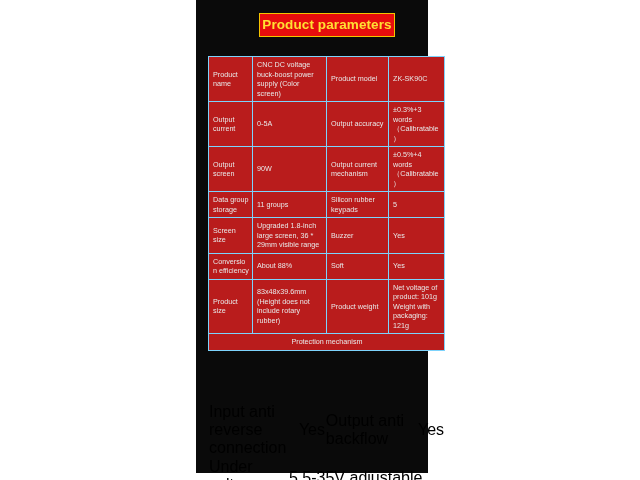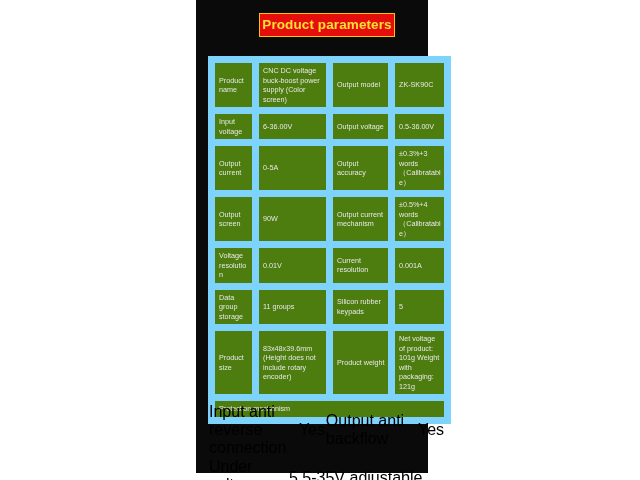--- a/index.html
+++ b/index.html
@@ -55,36 +55,37 @@
   
   #spec-table {
     position: absolute;
     left: 12px;
     top: 56px;
     width: 236px;
     border-collapse: collapse;
     table-layout: fixed;
   }
   #spec-table td {
-    border: 7px solid #7dd3fc;
+    border: 1px solid #7dd3fc;
     color: #e8e8e8;
     font-size: 7.2px;
     line-height: 1.32;
     padding: 3px 3px 3px 4px;
     vertical-align: middle;
-    background: #4d7c0f;
+    background: #b91c1c;
     word-wrap: break-word;
     overflow: hidden;
   }
   .col-a { width: 44px; }
   .col-b { width: 74px; }
   .col-c { width: 62px; }
   .col-d { width: 56px; }
 
   td.section-head {
+    text-align: center;
     font-size: 8px;
     padding: 4px 2px;
   }
   td.prot-label { width: 78px; }
   td.prot-yes   { width: 22px; }
   td.prot-label2{ width: 80px; }
   td.prot-yes2  { width: 22px; }
   td.prot-name  { width: 78px; }
   td.prot-val   { width: 158px; }
 </style>
@@ -104,64 +105,64 @@
         <col class="col-a">
           <col class="col-b">
           <col class="col-c">
           <col class="col-d">
       </colgroup>
       <tbody>
 
         <tr>
           <td>Product name</td>
           <td>CNC DC voltage buck-boost power supply (Color screen)</td>
-          <td>Output model</td>
+          <td>Product model</td>
           <td>ZK-SK90C</td>
         </tr>
 
-        <tr>
-          <td>Input voltage</td>
-          <td>6-36.00V</td>
-          <td>Output voltage</td>
-          <td>0.5-36.00V</td>
-        </tr>
 
         <tr>
           <td>Output current</td>
           <td>0-5A</td>
           <td>Output accuracy</td>
           <td>±0.3%+3 words（Calibratable）</td>
         </tr>
 
         <tr>
           <td>Output screen</td>
           <td>90W</td>
           <td>Output current mechanism</td>
           <td>±0.5%+4 words（Calibratable）</td>
         </tr>
 
-        <tr>
-          <td>Voltage resolution</td>
-          <td>0.01V</td>
-          <td>Current resolution</td>
-          <td>0.001A</td>
-        </tr>
 
         <tr>
           <td>Data group storage</td>
           <td>11 groups</td>
           <td>Silicon rubber keypads</td>
           <td>5</td>
         </tr>
 
+        <tr>
+          <td>Screen size</td>
+          <td>Upgraded 1.8-inch large screen, 36 * 29mm visible range</td>
+          <td>Buzzer</td>
+          <td>Yes</td>
+        </tr>
 
+        <tr>
+          <td>Conversion efficiency</td>
+          <td>About 88%</td>
+          <td>Soft</td>
+          <td>Yes</td>
+        </tr>
 
         <tr>
           <td>Product size</td>
-          <td>83x48x39.6mm (Height does not include rotary encoder)</td>
+          <td>83x48x39.6mm (Height does not include rotary rubber)</td>
           <td>Product weight</td>
           <td>Net voltage of product: 101g Weight with packaging: 121g</td>
         </tr>
 
         <tr>
           <td class="section-head" colspan="4">Protection mechanism</td>
         </tr>
 
       </tbody>
     </table>

